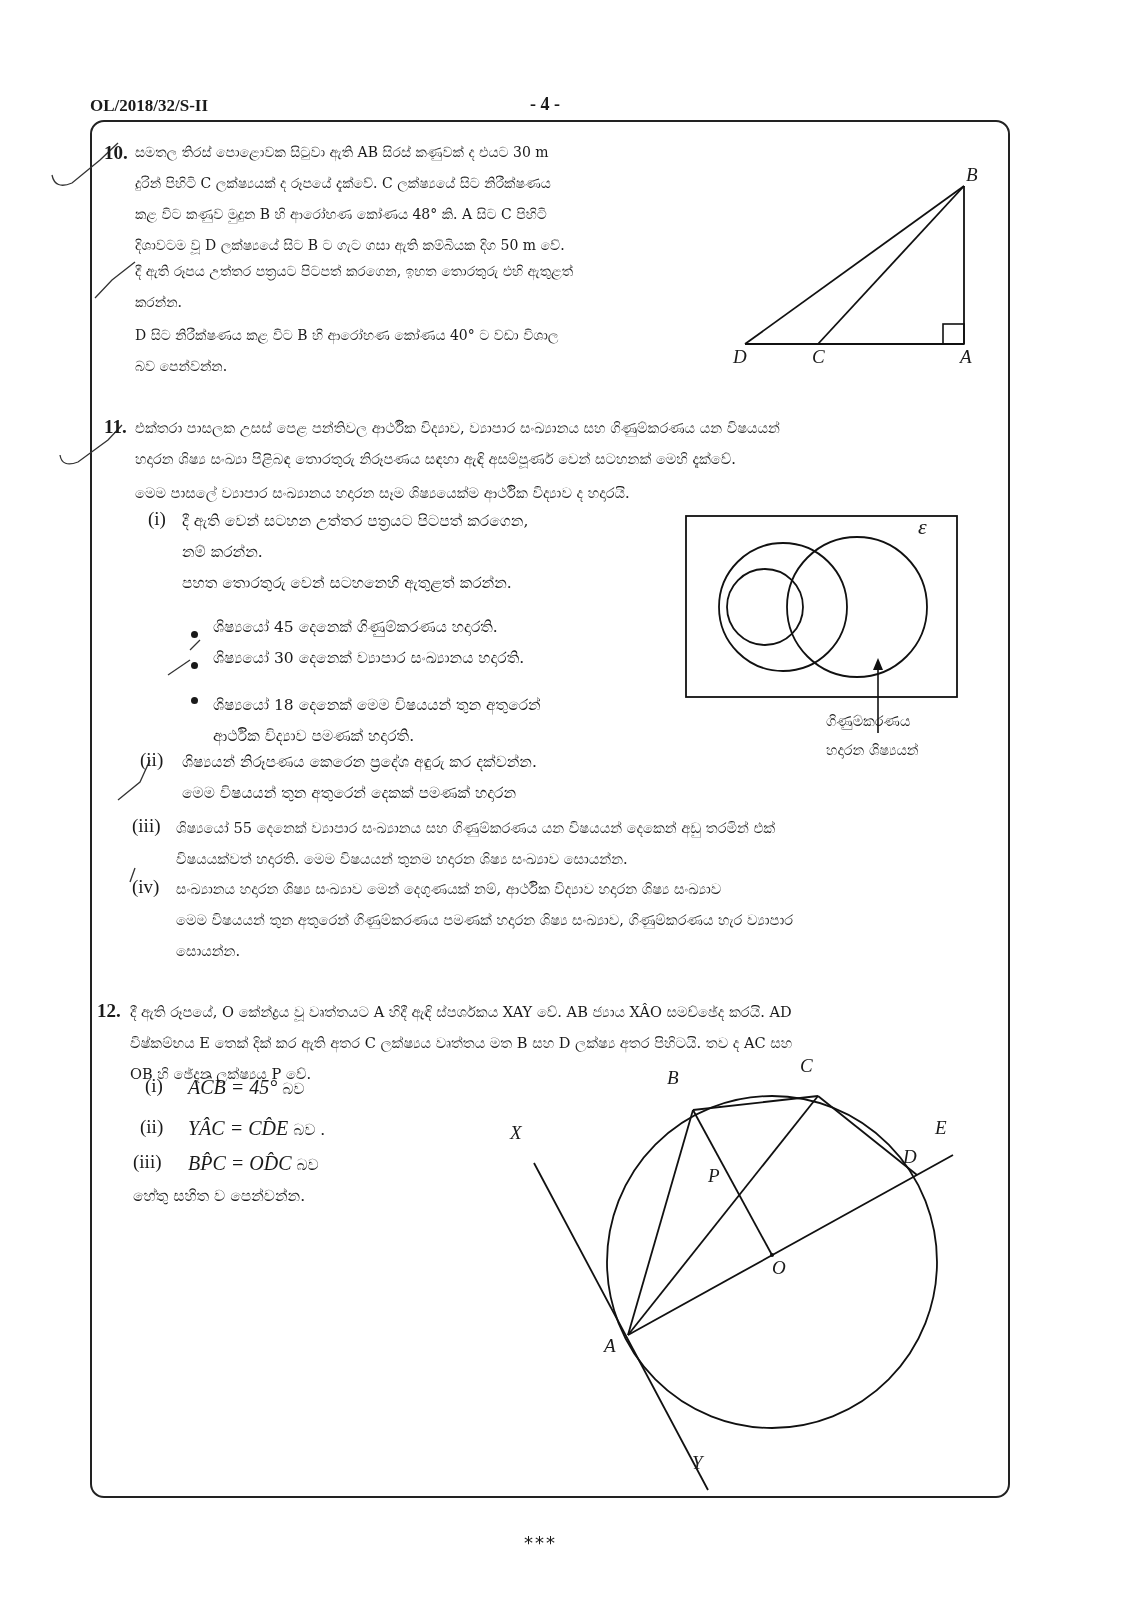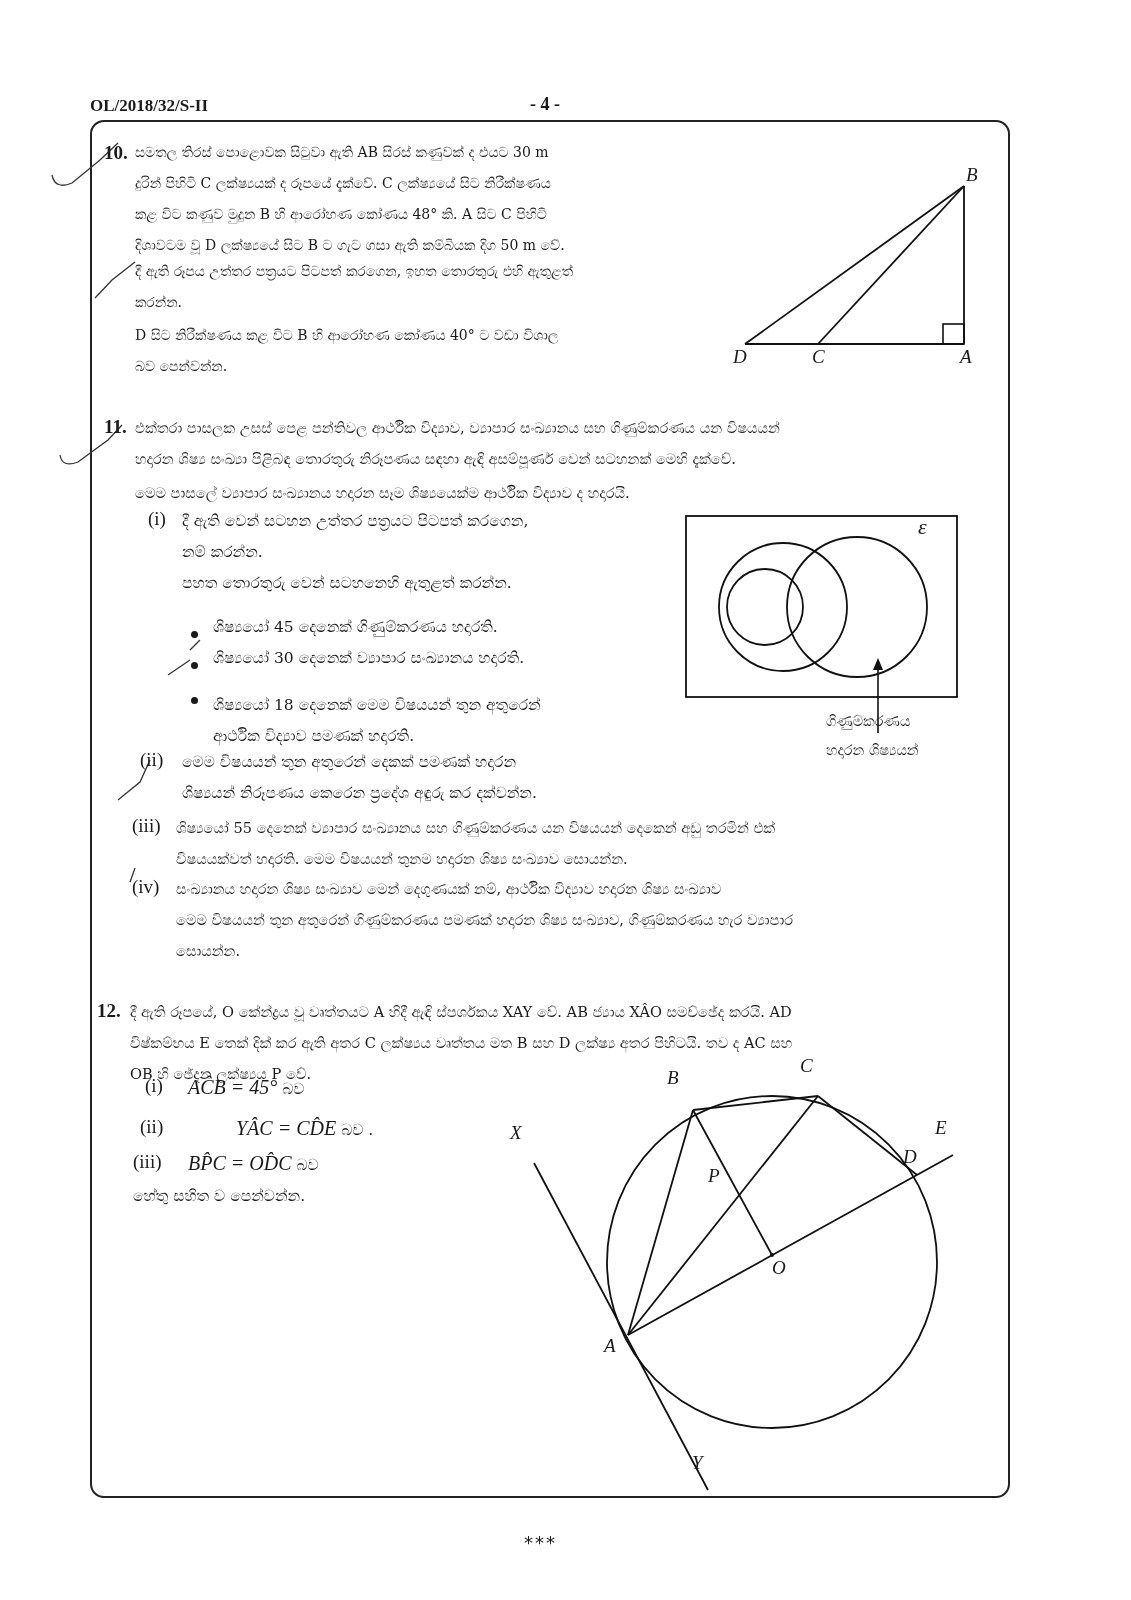--- a/index.html
+++ b/index.html
@@ -120,22 +120,22 @@
   <polygon points="218,163 213,175 223,175" fill="#111"></polygon>
 </svg>
 <div class="lbl" style="left:918px;top:514px;font-size:22px;">ε</div>
 <div class="sub" style="left:826px;top:707px;font-size:14.5px;line-height:29px;">
   <div>ගිණුම්කරණය</div>
   <div>හදාරන ශිෂ්‍යයන්</div>
 </div>
 
 <div class="roman" style="left:140px;top:749px;">(ii)</div>
 <div class="sub" style="left:182px;top:747px;width:520px;">
+  <div>ශිෂ්‍යයන් නිරූපණය කෙරෙන ප්‍රදේශ අඳුරු කර දක්වන්න.</div>
   <div>මෙම විෂයයන් තුන අතුරෙන් දෙකක් පමණක් හදාරන</div>
-  <div>ශිෂ්‍යයන් නිරූපණය කෙරෙන ප්‍රදේශ අඳුරු කර දක්වන්න.</div>
 </div>
 
 <div class="roman" style="left:132px;top:815px;">(iii)</div>
 <div class="sub" style="left:176px;top:812px;width:830px;font-size:14.6px;">
   <div>ශිෂ්‍යයෝ 55 දෙනෙක් ව්‍යාපාර සංඛ්‍යානය සහ ගිණුම්කරණය යන විෂයයන් දෙකෙන් අඩු තරමින් එක්</div>
   <div>විෂයයක්වත් හදාරති. මෙම විෂයයන් තුනම හදාරන ශිෂ්‍ය සංඛ්‍යාව සොයන්න.</div>
 </div>
 
 <div class="roman" style="left:132px;top:876px;">(iv)</div>
 <div class="sub" style="left:176px;top:873px;width:830px;font-size:14.6px;">
@@ -150,21 +150,21 @@
   <div>විෂ්කම්භය E තෙක් දික් කර ඇති අතර C ලක්ෂ්‍යය වෘත්තය මත B සහ D ලක්ෂ්‍ය අතර පිහිටයි. තව ද AC සහ</div>
   <div>OB හි ඡේදන ලක්ෂ්‍යය P වේ.</div>
 </div>
 
 <div class="roman" style="left:145px;top:1075px;">(i)</div>
 <div class="sub" style="left:188px;top:1072px;">
   <span class="math">AĈB = 45°</span>
   <span>බව</span>
 </div>
 <div class="roman" style="left:140px;top:1116px;">(ii)</div>
-<div class="sub" style="left:188px;top:1113px;margin-left:48px;">
+<div class="sub" style="left:188px;top:1113px;">
   <span class="math">YÂC = CD̂E</span>
   <span>බව .</span>
 </div>
 <div class="roman" style="left:133px;top:1151px;">(iii)</div>
 <div class="sub" style="left:188px;top:1148px;text-align:right;">
   <span class="math">BP̂C = OD̂C</span>
   <span>බව</span>
 </div>
 <div class="sub" style="left:133px;top:1181px;">හේතු සහිත ව පෙන්වන්න.</div>
 

